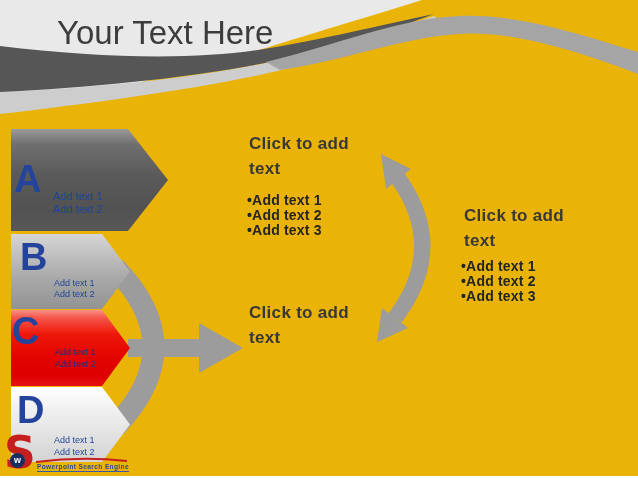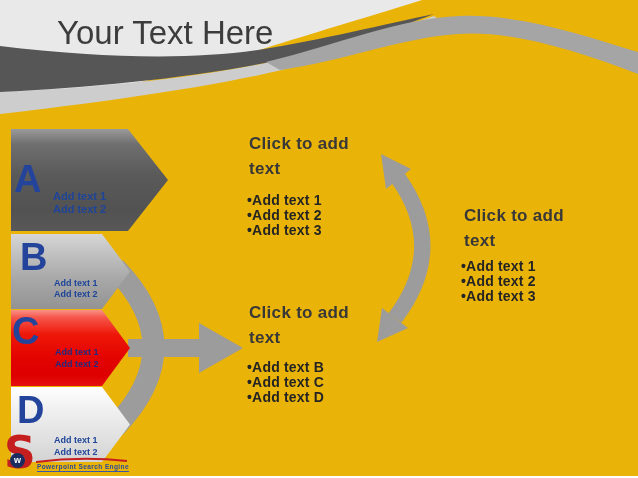--- a/index.html
+++ b/index.html
@@ -26,21 +26,21 @@
     background:linear-gradient(180deg,#f99186 0%,#f6564b 10%,#ee1809 32%,#e30400 62%,#dd0000 86%,#e61111 100%);}
   #chevD{top:387px;width:119px;height:75px;
     clip-path:polygon(0 0,76.5% 0,100% 50%,76.5% 100%,0 100%);
     background:linear-gradient(180deg,#ffffff 0%,#f0f0f0 30%,#e2e2e2 65%,#d3d3d3 100%);}
   .stage-letter{position:absolute;z-index:3;font-size:38px;font-weight:bold;
     color:#24449c;line-height:1;}
   #letterA{left:14px;top:160px;}
   #letterB{left:20px;top:238px;}
   #letterC{left:12px;top:312px;}
   #letterD{left:17px;top:391px;}
-  .stage-labels{position:absolute;z-index:3;font-weight:bold;color:#1e4499;}
+  .stage-labels{position:absolute;z-index:3;font-weight:normal;color:#1e4499;}
   #labelsA{left:53px;top:190px;font-size:11px;line-height:12.5px;}
   #labelsB{left:54px;top:278px;font-size:9px;line-height:11px;}
   #labelsC{left:55px;top:347px;font-size:9px;line-height:11.5px;color:#232a7e;}
   #labelsD{left:54px;top:435px;font-size:9px;line-height:11.5px;}
   
   .ph-heading{position:absolute;z-index:4;width:100px;font-size:17px;line-height:25px;
     font-weight:bold;color:#383838;letter-spacing:.3px;}
   #ph-top-h{left:249px;top:131px;}
   #ph-bottom-h{left:249px;top:300px;}
   #ph-right-h{left:464px;top:203px;}
@@ -114,25 +114,20 @@
   </div>
 
   <div id="ph-top-h" class="ph-heading">Click to add text</div>
   <div id="ph-top-b" class="ph-bullets">
     <div>•Add text 1</div>
     <div>•Add text 2</div>
     <div>•Add text 3</div>
   </div>
 
   <div id="ph-bottom-h" class="ph-heading">Click to add text</div>
-  <div id="ph-bottom-b" class="ph-bullets">
-    <div>•Add text B</div>
-    <div>•Add text C</div>
-    <div>•Add text D</div>
-  </div>
 
   <div id="ph-right-h" class="ph-heading">Click to add text</div>
   <div id="ph-right-b" class="ph-bullets">
     <div>•Add text 1</div>
     <div>•Add text 2</div>
     <div>•Add text 3</div>
   </div>
 
   <div id="logo">
     <span id="logo-s">S</span>

